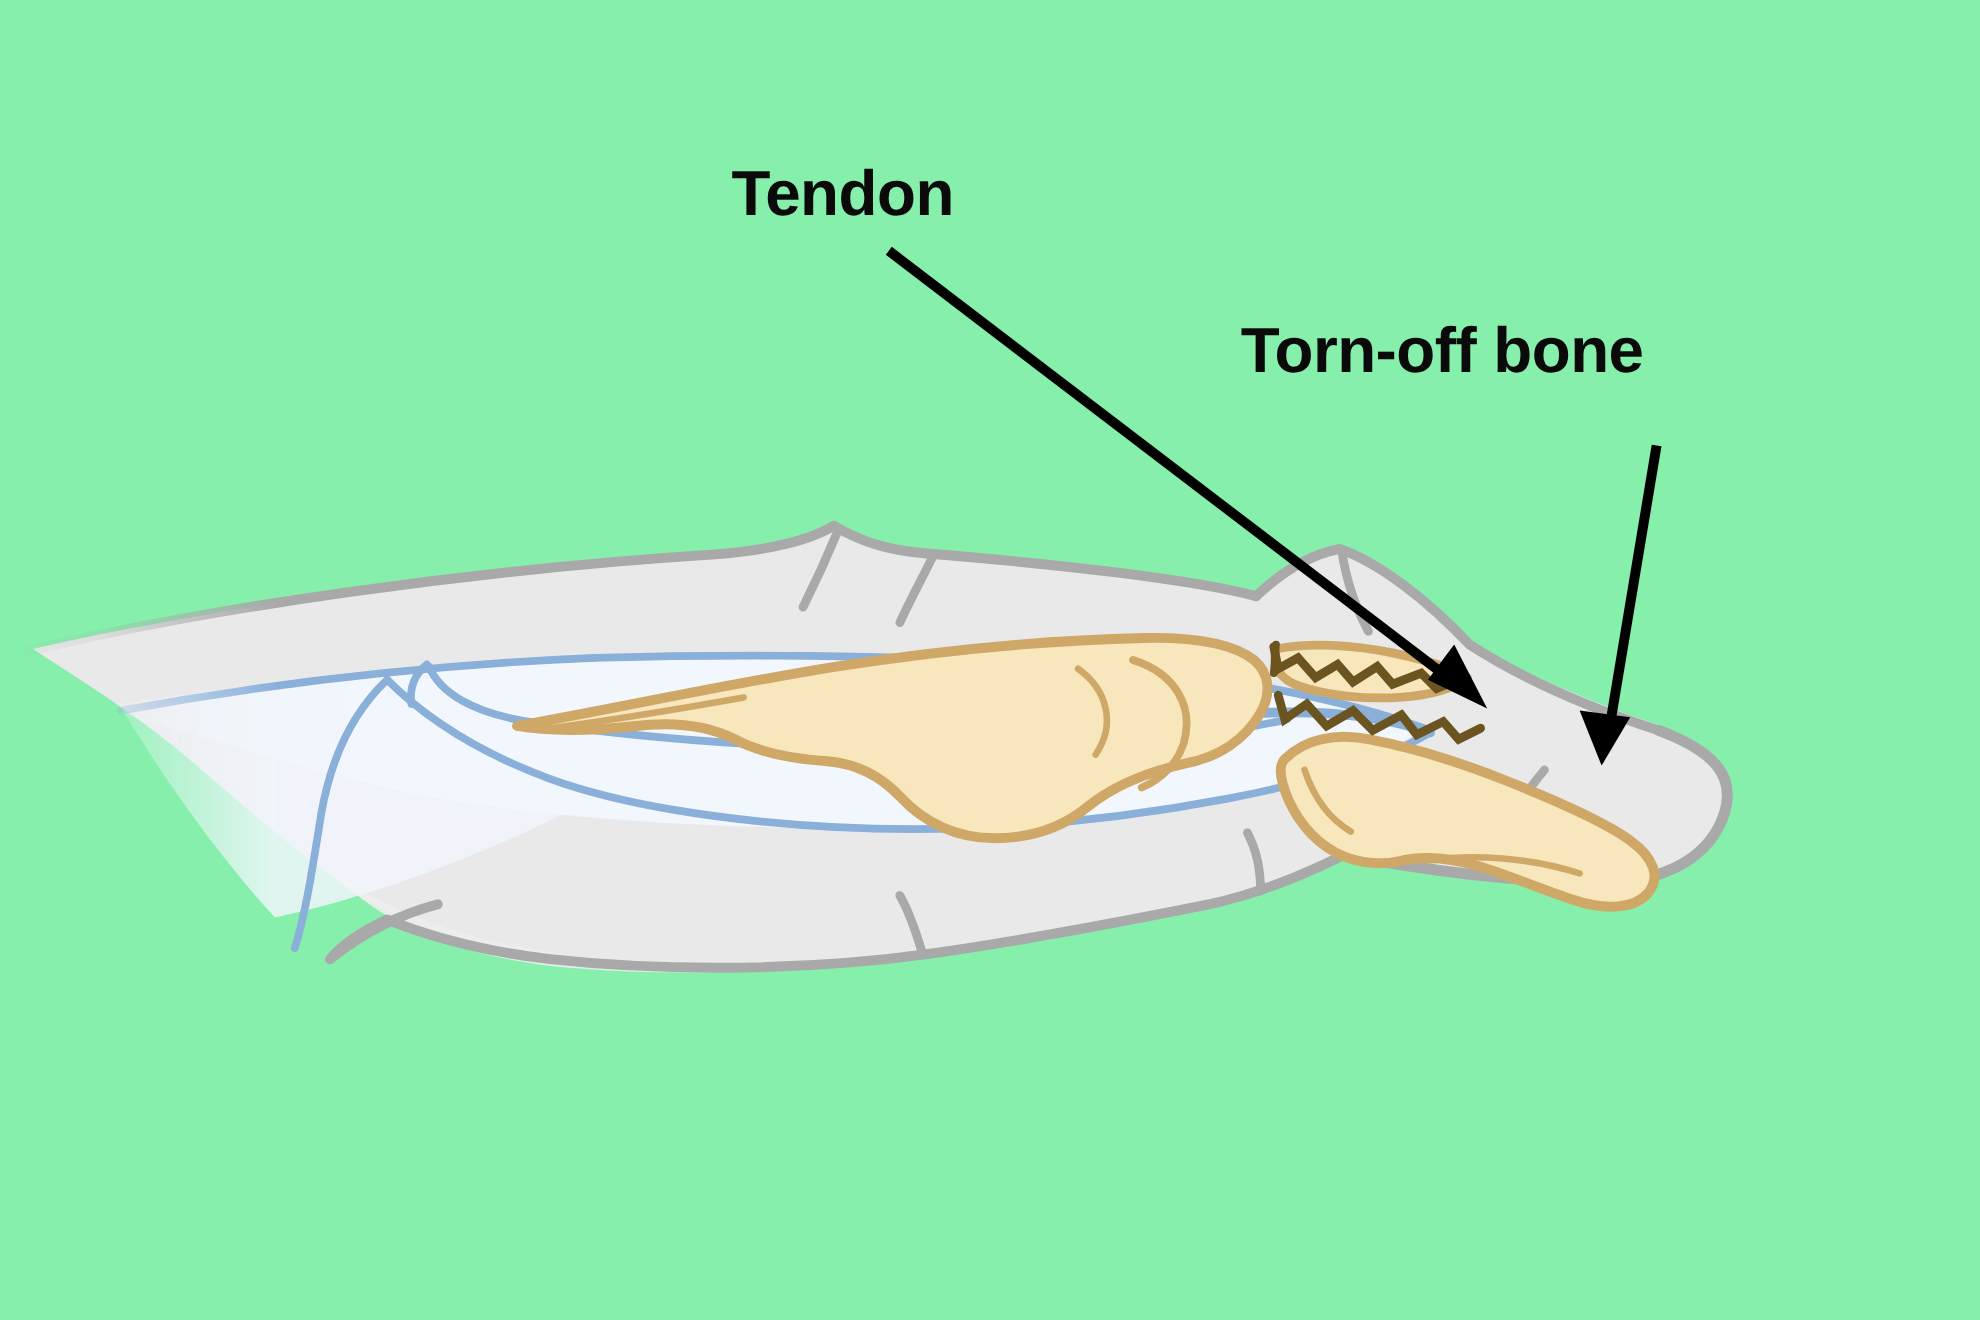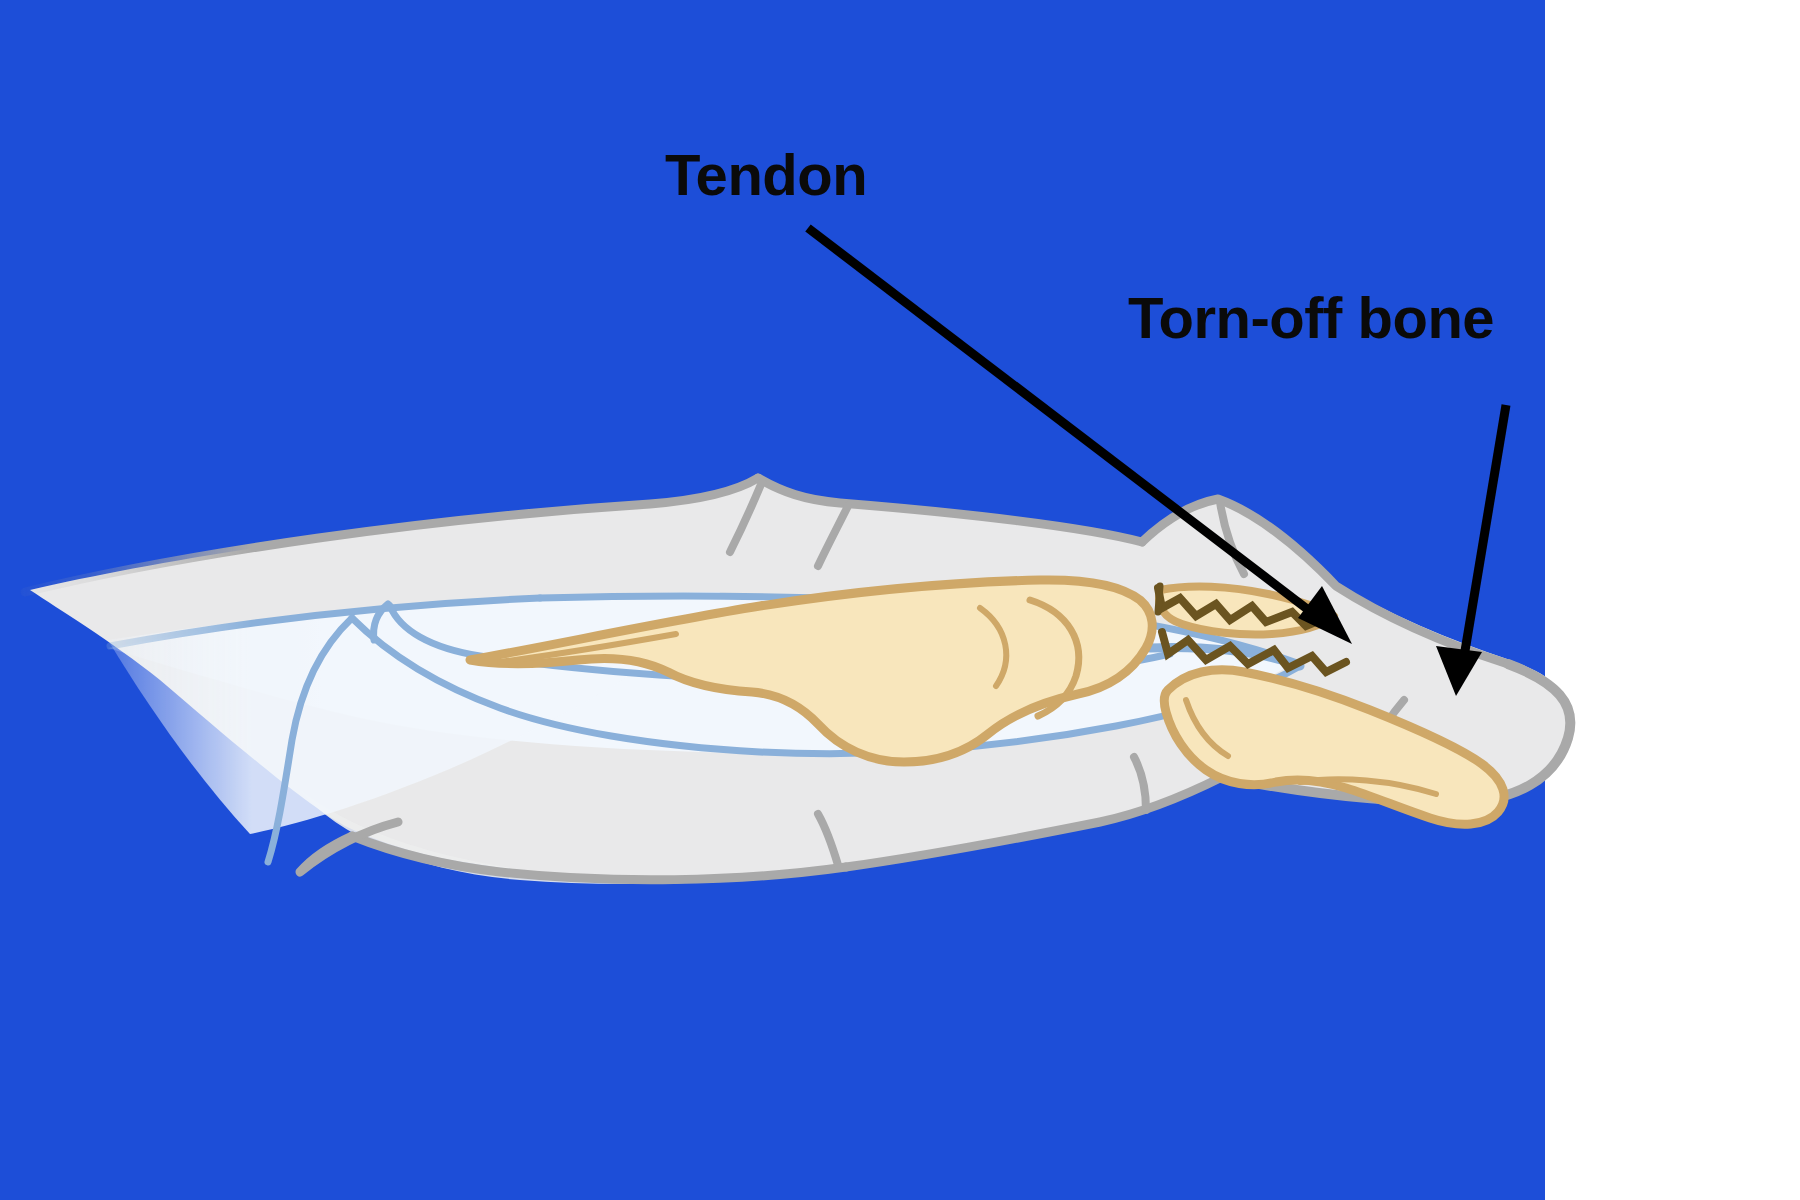--- a/index.html
+++ b/index.html
@@ -8,23 +8,23 @@
     background: #ffffff;
   }
   body {
     width: 1800px;
     height: 1200px;
     font-family: "Liberation Sans", sans-serif;
     overflow: hidden;
   }
   #figure {
     position: relative;
-    width: 1545px;
+    width: 1800px;
     height: 1200px;
-    background: #1d4ed8;
+    background: #86efac;
   }
   #figure svg {
     display: block;
     width: 1800px;
     height: 1200px;
   }
   .label-text {
     font-family: "Liberation Sans", sans-serif;
     font-weight: bold;
     font-size: 58px;

